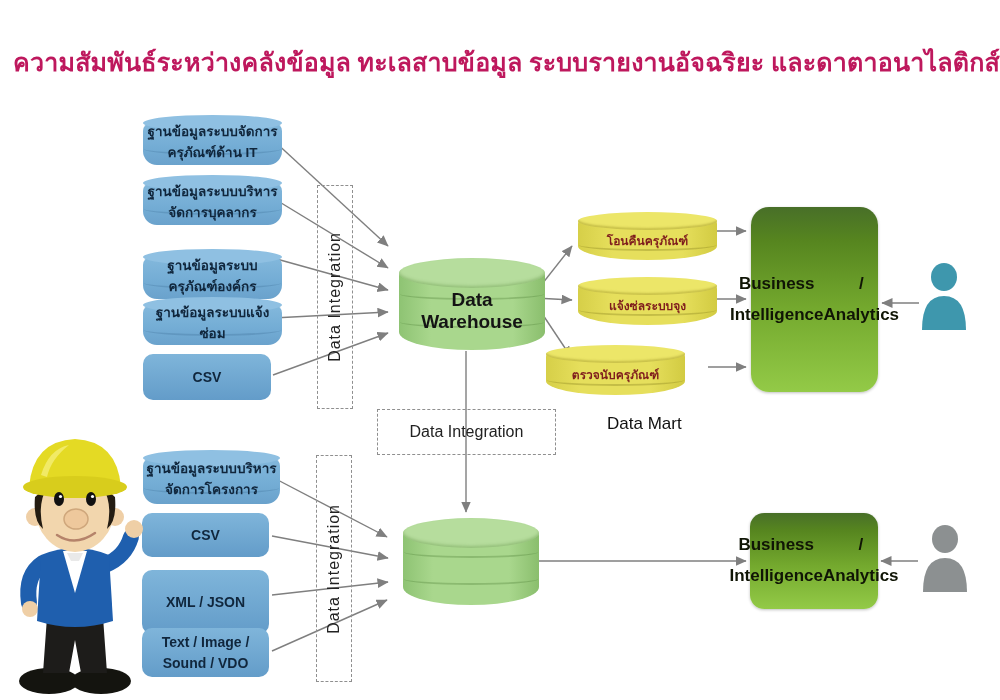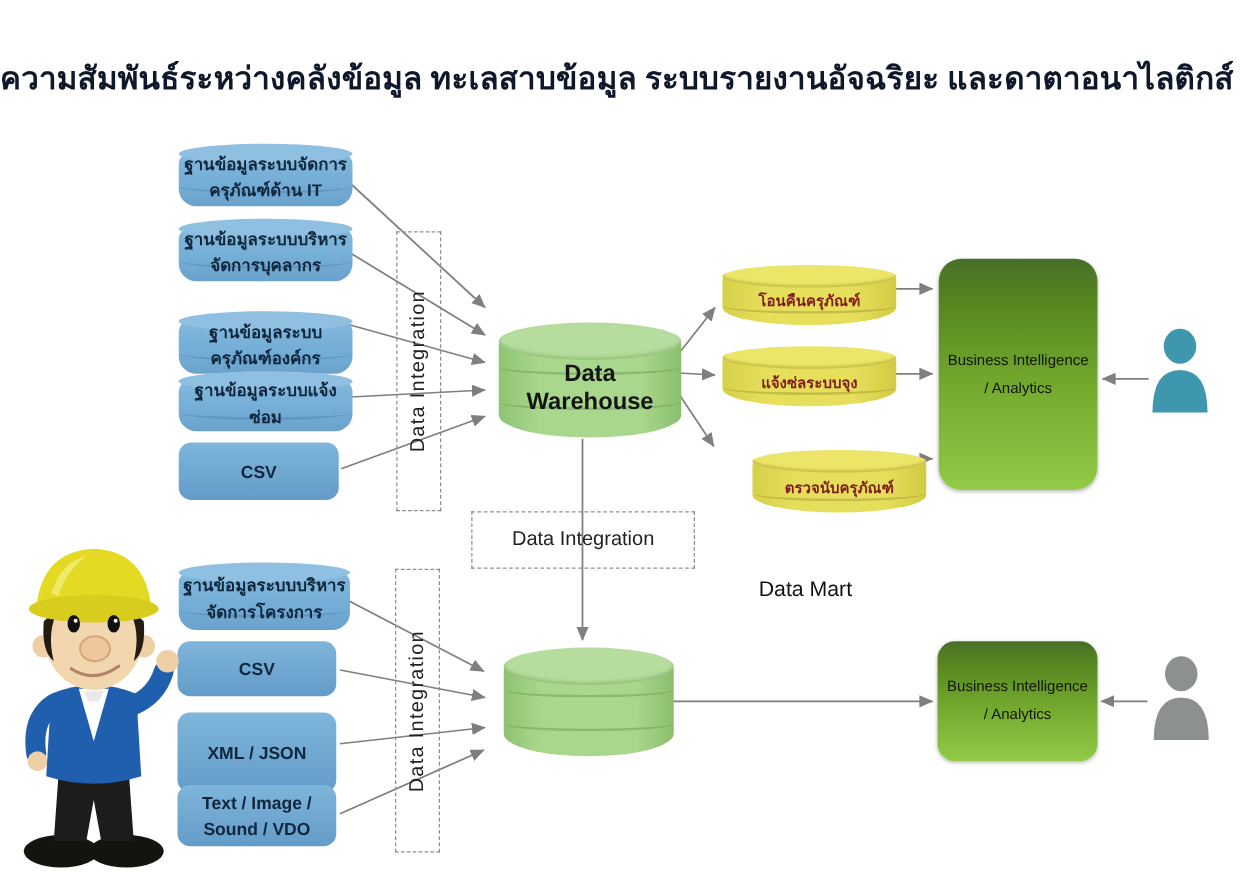--- a/index.html
+++ b/index.html
@@ -1,20 +1,20 @@
 <!DOCTYPE html>
 <html><head>
 <meta charset="utf-8">
 <style>
   html,body{margin:0;padding:0;background:#ffffff;}
   .canvas{position:relative;width:1000px;height:700px;background:#ffffff;overflow:hidden;
           font-family:"Liberation Sans","DejaVu Sans",sans-serif;}
-  .title{position:absolute;left:0;top:42px;width:1000px;text-align:left;
+  .title{position:absolute;left:0;top:42px;width:1000px;text-align:right;
          font-family:"Liberation Serif","DejaVu Serif",serif;
-         font-size:25px;font-weight:bold;color:#0f172a;letter-spacing:.2px;}
+         font-size:25px;font-weight:bold;color:#be185d;letter-spacing:.2px;}
   .overlay{position:absolute;left:0;top:0;pointer-events:none;}
 
   
   .drum{position:absolute;padding-left:11px;}
   .drum .lid{position:absolute;left:0;right:0;border-radius:50%;z-index:2;}
   .drum .body{position:absolute;left:0;right:0;bottom:0;z-index:1;}
   .drum .stripe{position:absolute;left:1%;right:1%;height:10px;border-radius:50%;z-index:3;}
   .drum .lbl{position:absolute;left:0;right:0;z-index:4;display:flex;flex-direction:column;
              align-items:center;justify-content:center;text-align:center;}
 
@@ -48,22 +48,22 @@
   
   .dash{position:absolute;border:1.6px dashed #8f8f8f;background:transparent;
         display:flex;align-items:center;justify-content:center;color:#2c2c2c;}
   .dash.vert span{writing-mode:vertical-rl;transform:rotate(180deg);
                   font-size:16px;letter-spacing:1px;color:#222;}
   .dash.horiz span{font-size:16px;color:#222;}
 
   
   .bi{position:absolute;border-radius:18px;
       background:linear-gradient(180deg,#486f28 0%,#56851f 18%,#74a92e 55%,#93ca47 100%);
-      display:flex;flex-direction:column;align-items:center;justify-content:center;
-      text-align:center;color:#101505;font-weight:normal;font-size:12px;line-height:1.8;
+      display:flex;align-items:center;justify-content:center;
+      text-align:center;color:#101505;font-weight:bold;font-size:17px;line-height:1.8;
       box-shadow:0 1px 3px rgba(0,0,0,.25);}
 
   .caption{position:absolute;font-size:17px;color:#111;}
   .person{position:absolute;}
 </style>
 </head>
 <body>
 
 <div class="canvas">
 
@@ -174,30 +174,30 @@
 
   <div class="drum y-drum" style="left:578px;top:277px;width:128px;height:48px;">
     <div class="lid"></div>
       <div class="body"></div>
     <div class="stripe" style="bottom:9px;"></div>
     <div class="lbl">
         <span>แจ้งซ่ลระบบจุง</span>
       </div>
   </div>
 
-  <div class="drum y-drum" style="left:602px;top:345px;width:128px;height:50px;margin-top:15px;">
+  <div class="drum y-drum" style="left:546px;top:345px;width:128px;height:50px;">
     <div class="lid"></div>
       <div class="body"></div>
     <div class="stripe" style="bottom:9px;"></div>
     <div class="lbl">
         <span>ตรวจนับครุภัณฑ์</span>
       </div>
   </div>
 
-  <div class="caption" style="left:607px;top:414px;margin-top:48px;">Data Mart</div>
+  <div class="caption" style="left:607px;top:414px;">Data Mart</div>
 
   <div class="bi" style="left:751px;top:207px;width:127px;height:185px;">
     <span>Business Intelligence</span>
     <span>/ Analytics</span>
   </div>
 
   <svg class="person" style="left:920px;top:262px;" width="48" height="70" viewBox="0 0 48 70">
     <ellipse cx="24" cy="15" rx="13" ry="14" fill="#3e97ad"></ellipse>
     <path d="M2,68 Q2,34 24,34 Q46,34 46,68 Z" fill="#3e97ad"></path>
   </svg>

